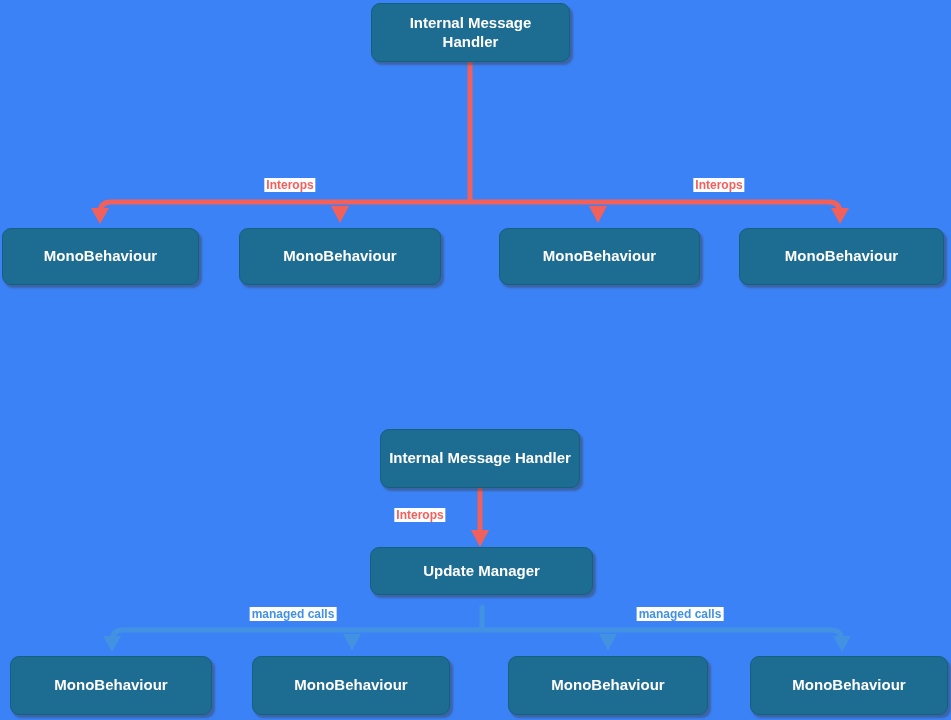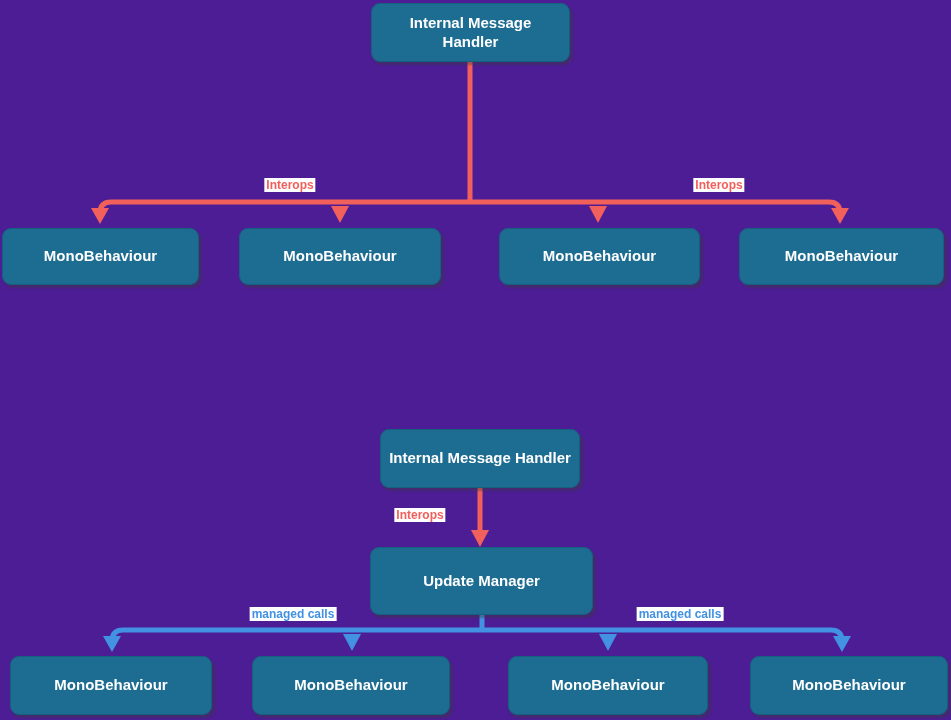--- a/index.html
+++ b/index.html
@@ -1,20 +1,20 @@
 <!DOCTYPE html>
 <html><head>
 <meta charset="utf-8">
 <style>
   html, body { margin: 0; padding: 0; background: #ffffff; }
   .canvas {
     position: relative;
     width: 951px;
     height: 720px;
-    background: #4c1d95;
+    background: #3b82f6;
     overflow: hidden;
     font-family: "Liberation Sans", sans-serif;
   }
   .edges {
     position: absolute;
     left: 0; top: 0;
     width: 951px; height: 720px;
     pointer-events: none;
   }
   .node {
@@ -88,21 +88,21 @@
 
   <div class="node" style="left:2px; top:228px; width:197px; height:57px;">MonoBehaviour</div>
   <div class="node" style="left:239px; top:228px; width:202px; height:57px;">MonoBehaviour</div>
   <div class="node" style="left:499px; top:228px; width:201px; height:57px;">MonoBehaviour</div>
   <div class="node" style="left:739px; top:228px; width:205px; height:57px;">MonoBehaviour</div>
 
   <div class="node" style="left:380px; top:429px; width:200px; height:59px;">Internal Message Handler</div>
 
   <div class="edge-label red" style="left:420px; top:515px;">Interops</div>
 
-  <div class="node" style="left:370px; top:547px; width:223px; height:68px;">Update Manager</div>
+  <div class="node" style="left:370px; top:547px; width:223px; height:48px;">Update Manager</div>
 
   <div class="edge-label blue" style="left:293px; top:614px;">managed calls</div>
   <div class="edge-label blue" style="left:680px; top:614px;">managed calls</div>
 
   <div class="node" style="left:10px; top:656px; width:202px; height:59px;">MonoBehaviour</div>
   <div class="node" style="left:252px; top:656px; width:198px; height:59px;">MonoBehaviour</div>
   <div class="node" style="left:508px; top:656px; width:200px; height:59px;">MonoBehaviour</div>
   <div class="node" style="left:750px; top:656px; width:198px; height:59px;">MonoBehaviour</div>
 
 </div>

